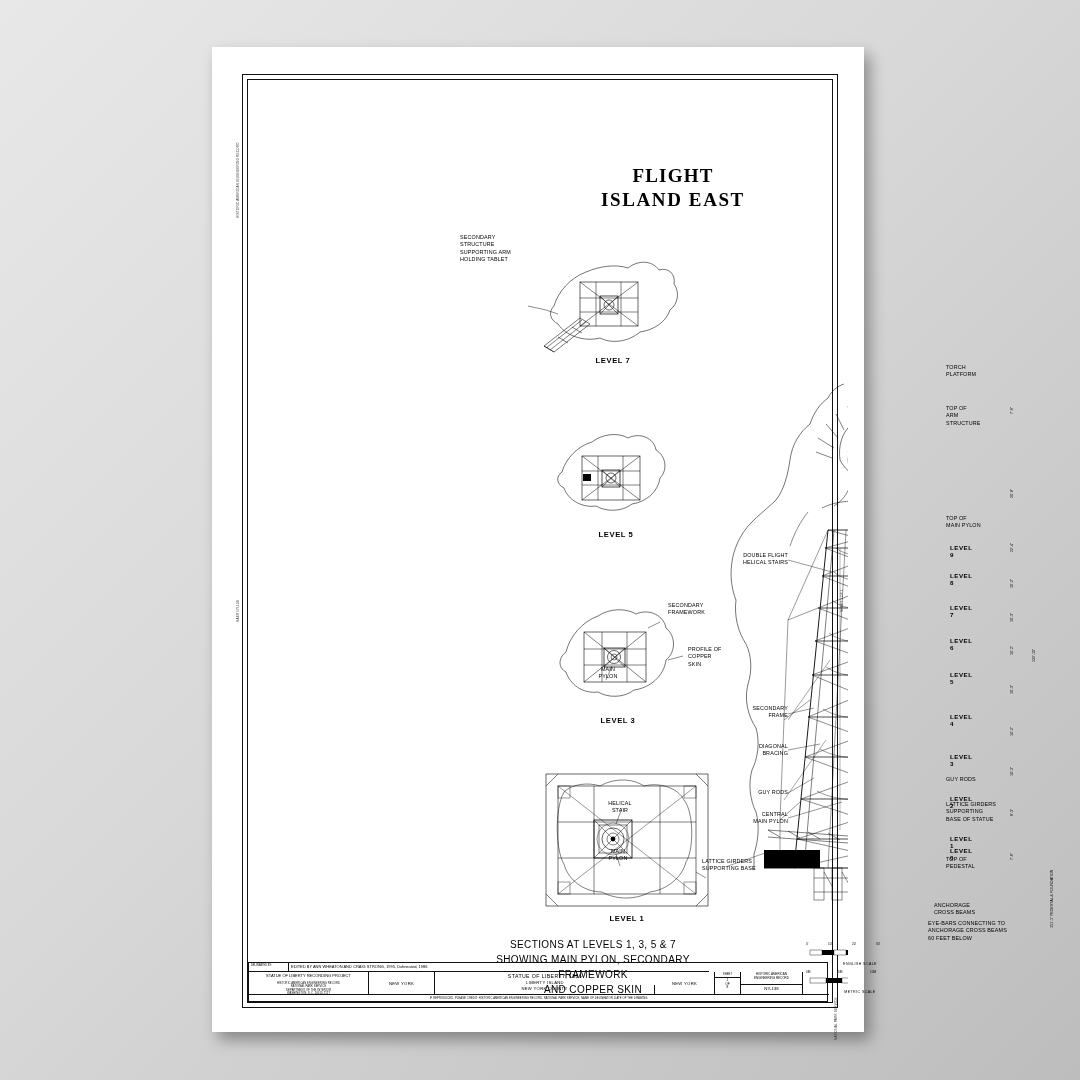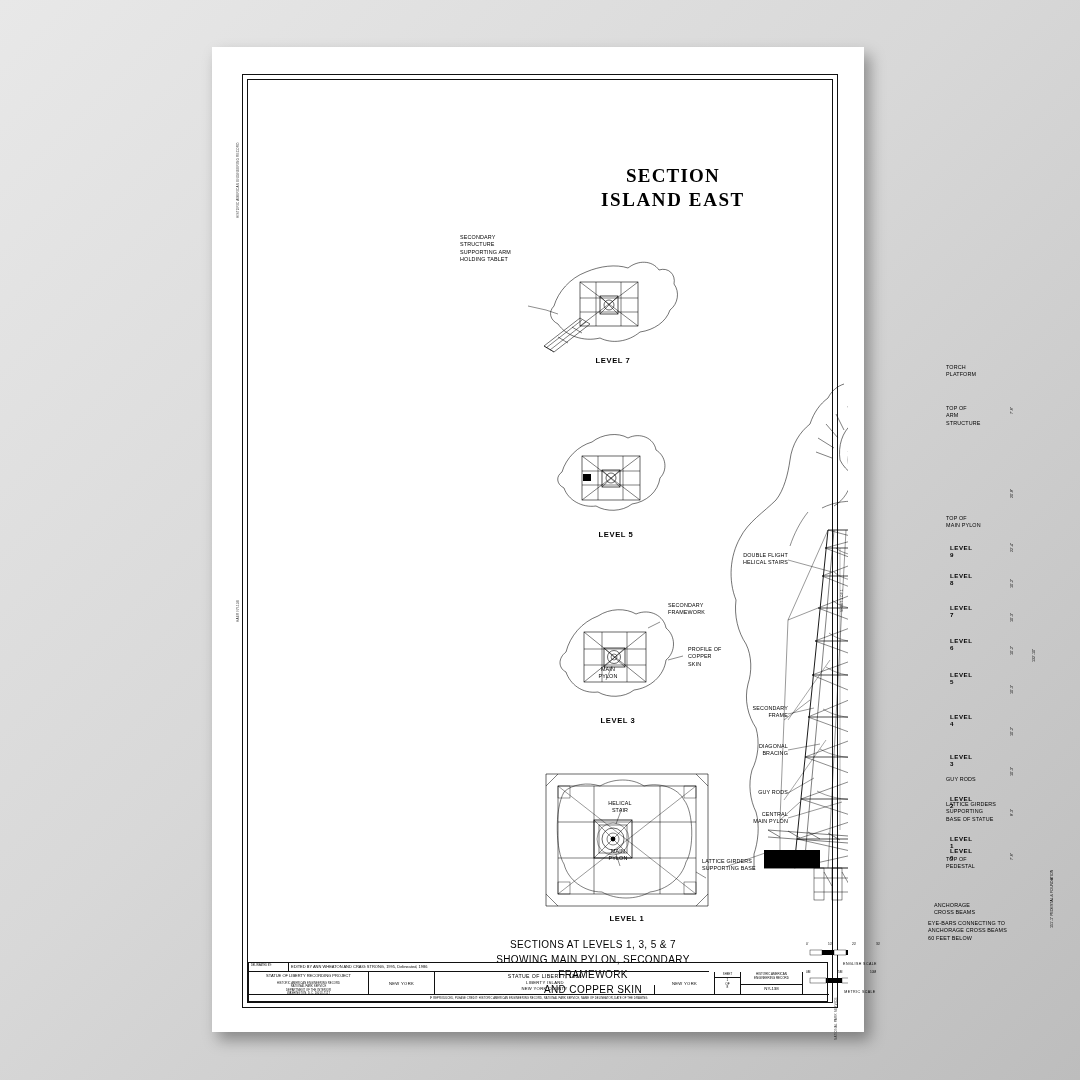--- a/index.html
+++ b/index.html
@@ -175,21 +175,21 @@
 
   <div class="border-outer"></div>
   <div class="border-inner"></div>
 
   <div class="edge-text et-left1">HISTORIC AMERICAN ENGINEERING RECORD</div>
   <div class="edge-text et-left2">HAER NY-138</div>
   <div class="edge-text et-right1">SHEET 1 OF 1</div>
   <div class="edge-text et-right2">NATIONAL PARK SERVICE</div>
 
   <div class="title">
-    <div class="l1">SECTION</div>
+    <div class="l1">FLIGHT</div>
     <div class="l2">ISLAND  EAST</div>
   </div>
 
   <svg class="drawing" viewBox="0 0 620 958">
     <g stroke="#000" fill="none" stroke-width="0.5">
 
       <g>
         <path d="M326 246 C330 232 342 218 358 212 C372 206 388 204 400 208 C410 200 424 200 431 210
                  C440 207 448 214 446 224 C452 232 450 244 442 250 C438 262 426 270 412 272
                  C400 282 384 284 372 278 C356 282 338 276 330 264 C322 260 320 252 326 246 Z" stroke-width="0.55"></path>

